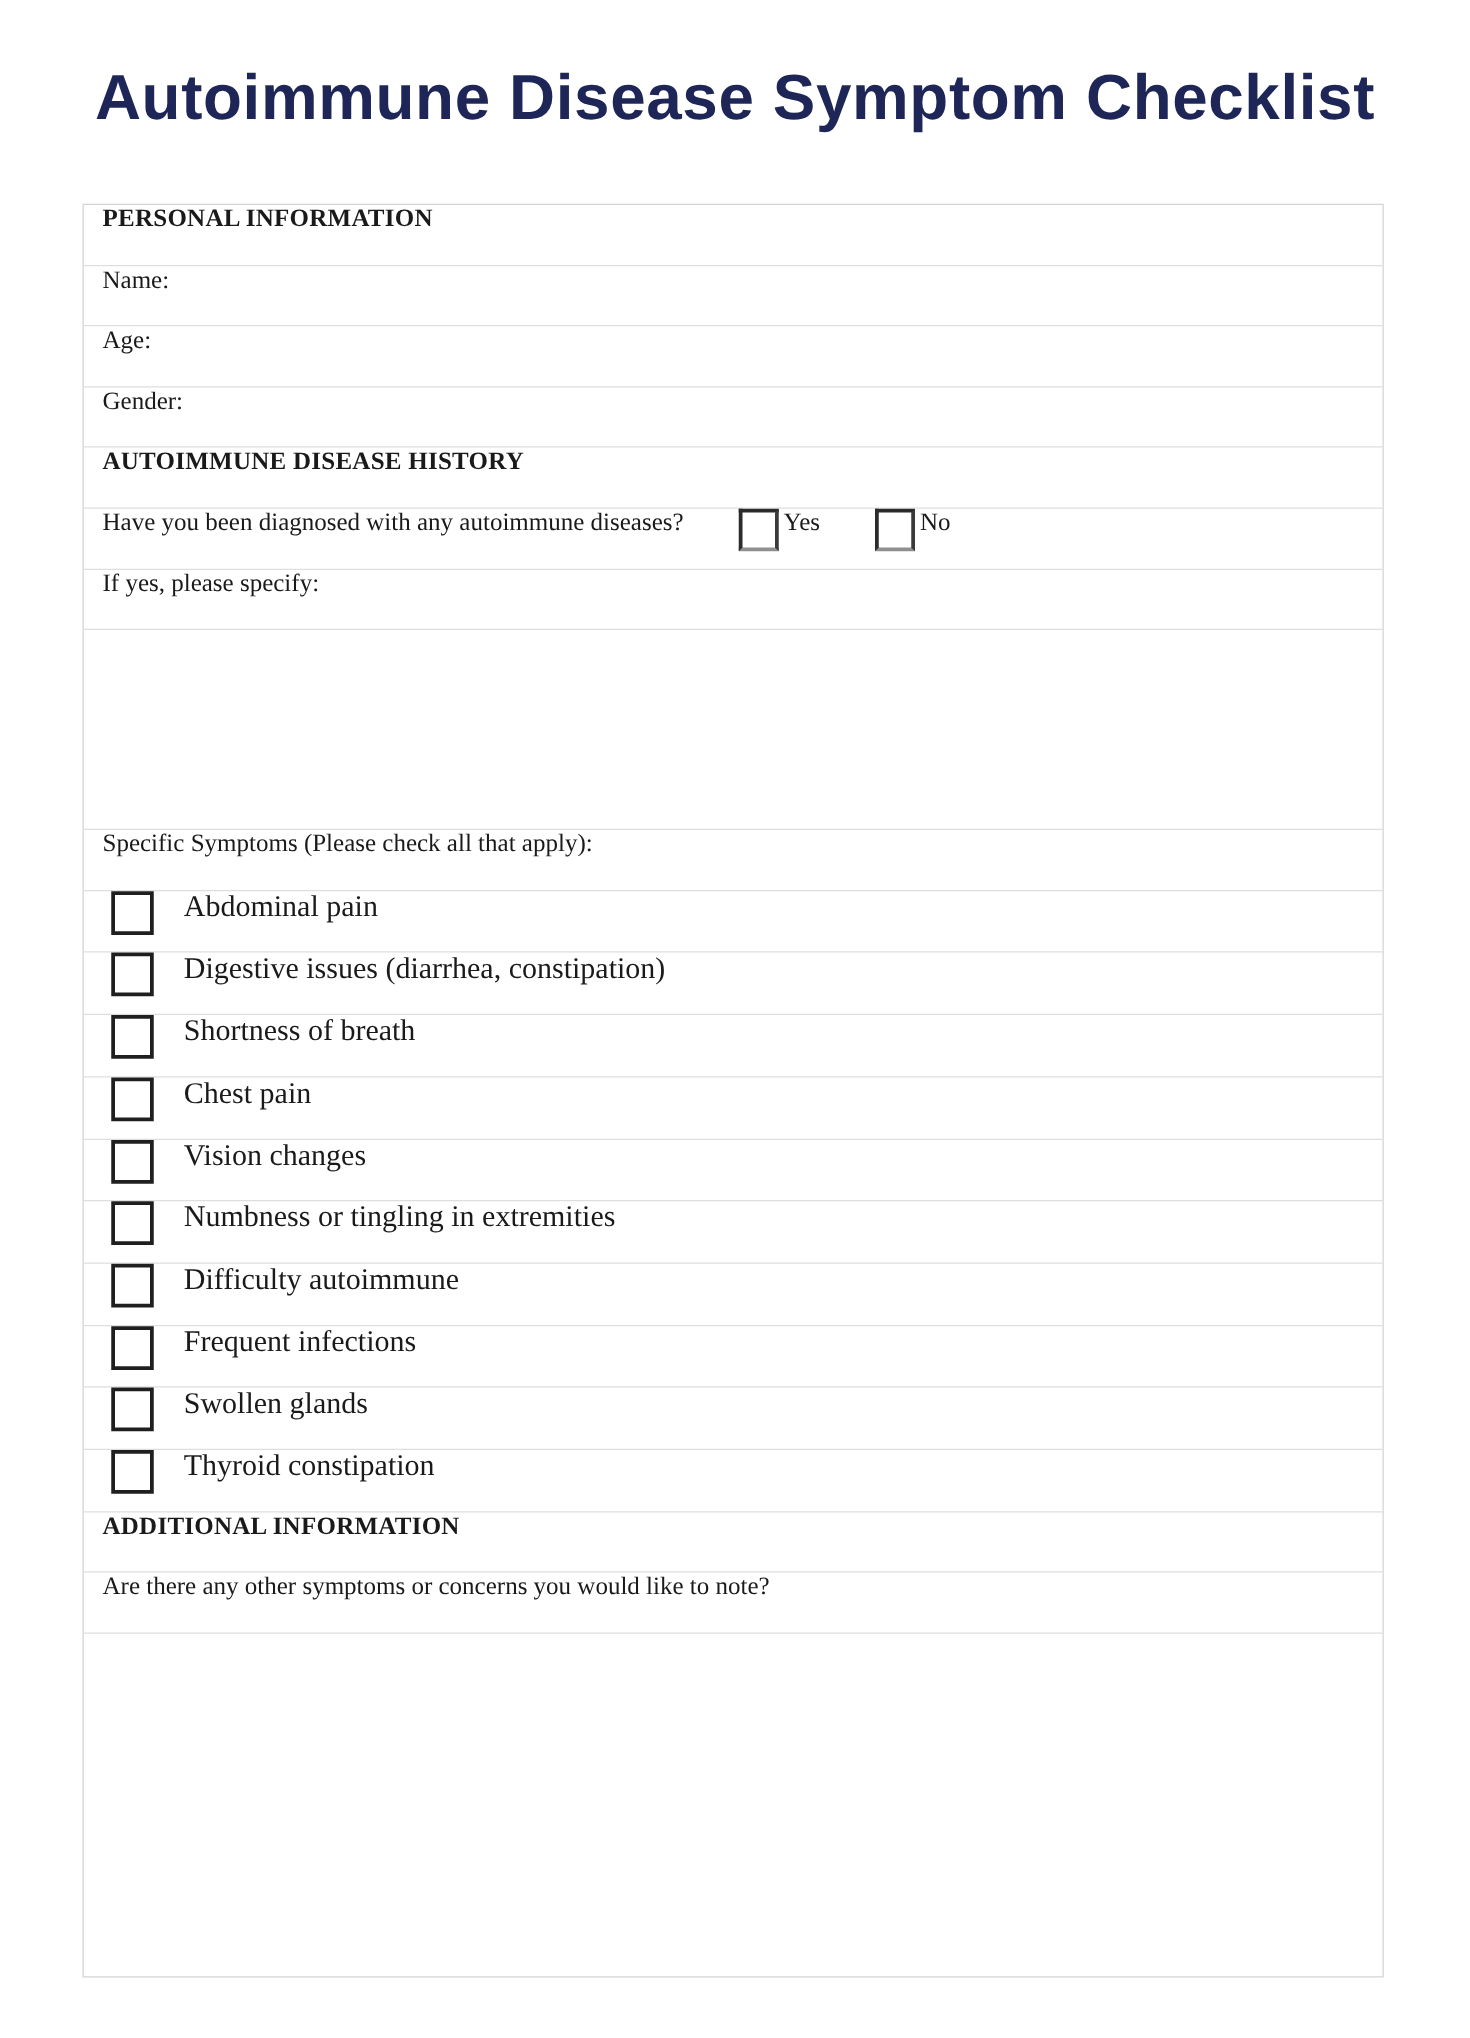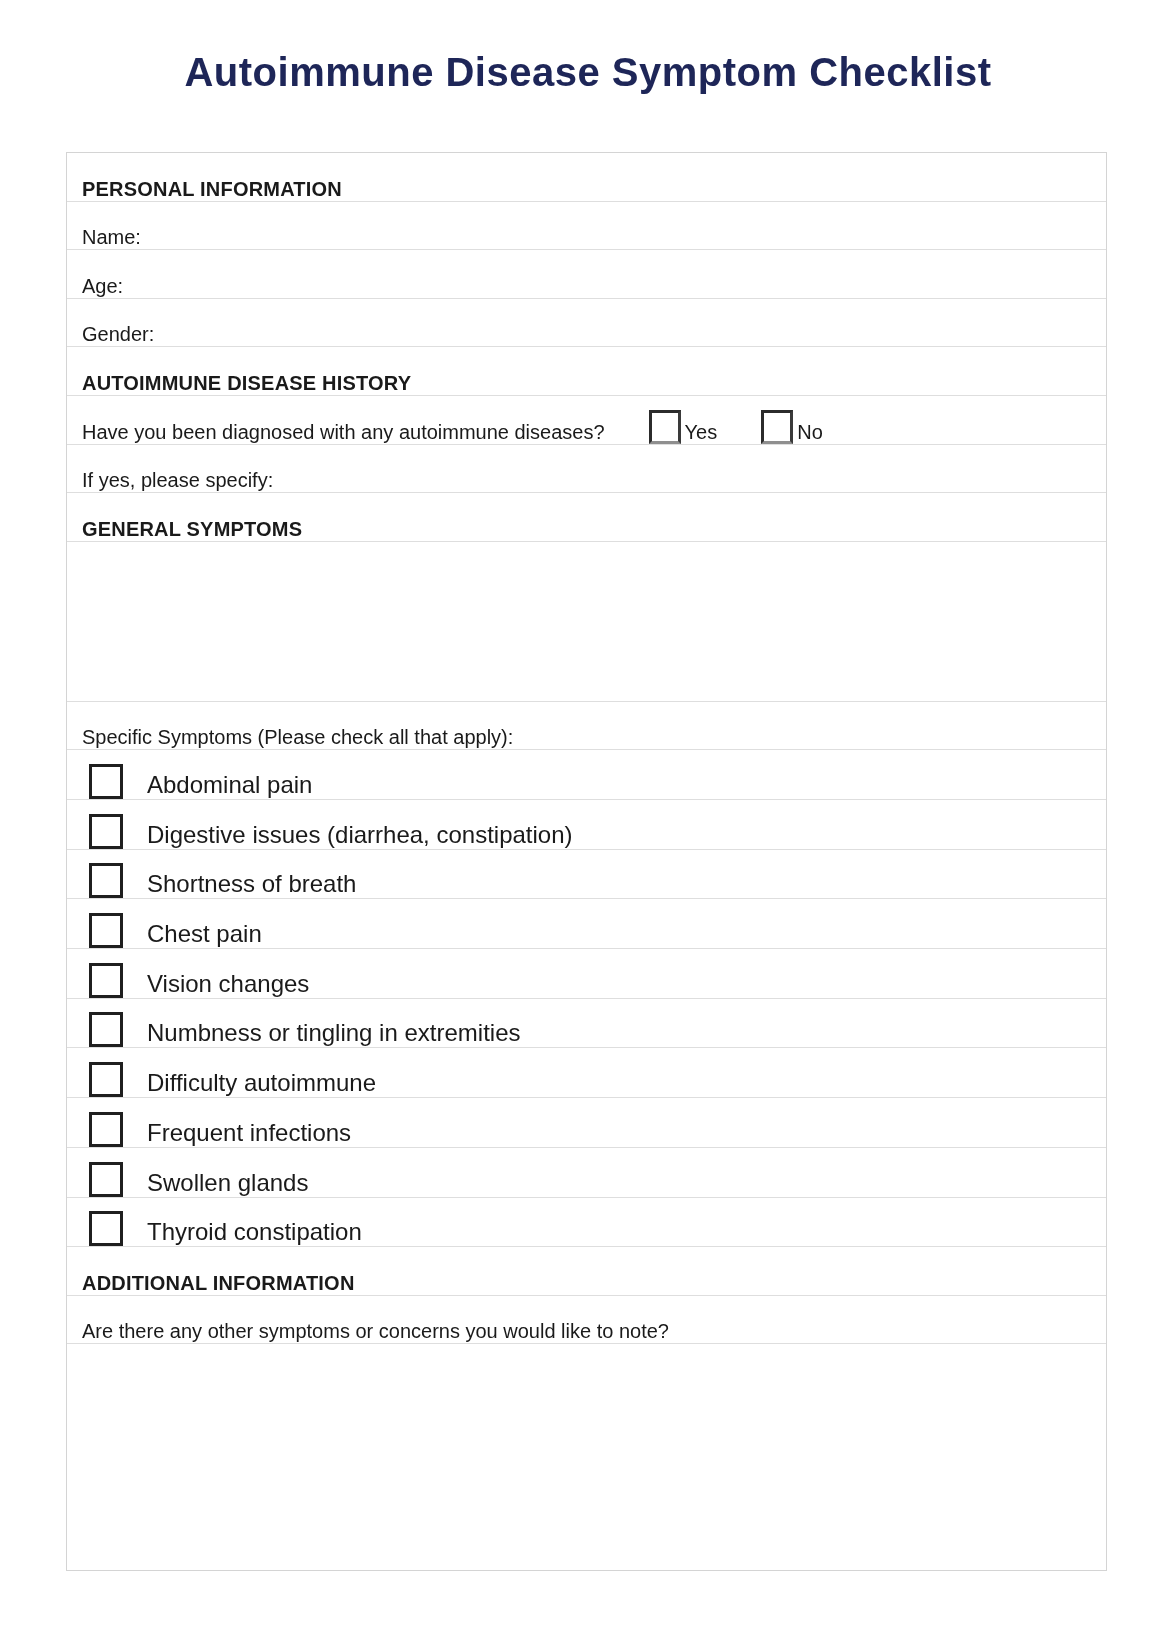--- a/index.html
+++ b/index.html
@@ -7,40 +7,41 @@
     margin: 0; padding: 0;
     width: 1176px; height: 1630px;
     background: #ffffff;
     font-family: "Liberation Sans", sans-serif;
     color: #1a1a1a;
     overflow: hidden;
   }
   .page-title {
     margin: 52px 0 0 0;
     text-align: center;
-    font-size: 40px;
+    font-size: 51px;
     font-weight: bold;
     color: #1e2658;
     line-height: 1.0;
     letter-spacing: 0.5px;
   }
   .form-table {
     margin: 60px 0 0 66px;
     width: 1041px;
     height: 1419px;
     border: 1px solid #d4d4d4;
     background: #ffffff;
     display: flex;
     flex-direction: column;
   }
   .row {
     display: flex;
-    align-items: flex-end;
+    align-items: flex-start;
     border-bottom: 1px solid #dedede;
     flex: none;
+    font-family: Liberation Serif, serif;
   }
   .row:last-child { border-bottom: none; }
   .section, .field, .yesno {
     height: 48.6px;
     padding-left: 15px;
     font-size: 20px;
   }
   .section { font-weight: bold; letter-spacing: 0.2px; }
   .check {
     height: 49.7px;
@@ -94,23 +95,20 @@
       <div class="row yesno">
         <span class="q-text">Have you been diagnosed with any autoimmune diseases?</span>
         <span class="cb cb-yn"></span>
         <span class="yn-label">Yes</span>
         <span class="cb cb-yn"></span>
         <span class="yn-label">No</span>
       </div>
       <div class="row field">
         <span class="cell-text">If yes, please specify:</span>
       </div>
-      <div class="row section">
-        <span class="cell-text">GENERAL SYMPTOMS</span>
-      </div>
       <div class="row spacer-lg"></div>
       <div class="row field">
         <span class="cell-text">Specific Symptoms (Please check all that apply):</span>
       </div>
       <div class="row check">
         <span class="cb cb-item"></span>
         <span class="cb-label">Abdominal pain</span>
       </div>
       <div class="row check">
         <span class="cb cb-item"></span>

